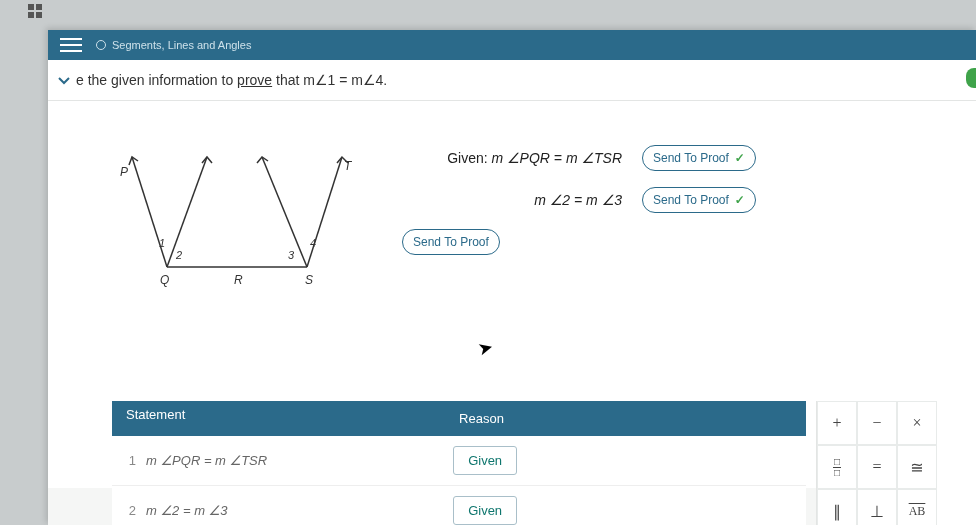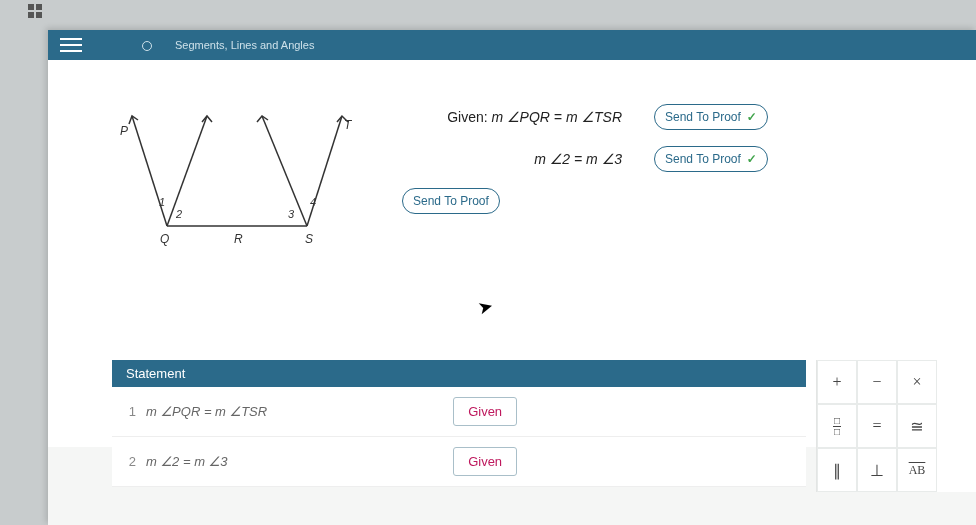--- a/index.html
+++ b/index.html
@@ -33,21 +33,21 @@
     align-items: center;
     padding: 8px 12px;
     gap: 14px;
   }
   .hamburger {
     display: flex; flex-direction: column; gap: 4px;
     width: 22px; cursor: pointer;
   }
   .hamburger span { height: 2px; background: #fff; }
   .header-text { font-size: 13px; }
-  .header-subtitle { font-size: 11px; color: #cde1ea; display:flex; align-items:flex-end; gap:23px;margin-left:46px;}
+  .header-subtitle { font-size: 11px; color: #cde1ea; display:flex; align-items:center; gap:6px;}
   .header-subtitle .circ { width:10px; height:10px; border:1.5px solid #cde1ea; border-radius:50%; display:inline-block;}
   .header-title { font-size: 14px; margin-top:2px;}
   .right-dot {
     position:absolute; right:0; top:38px; width:10px; height:20px;
     background:#3fa34a; border-radius:8px 0 0 8px;
   }
   .sub-bar {
     background:#fff;
     display:flex;
     align-items:center;
@@ -66,21 +66,21 @@
     background:#fff;
     padding: 36px 20px 0 64px;
     position:relative;
     height: calc(100% - 108px);
   }
   .top-row { display:flex; gap:30px; align-items:flex-start; }
   .diagram { width:260px; height:150px; position:relative; }
   .diagram svg { width:100%; height:100%; }
   .diag-label { position:absolute; font-size:12px; font-style:italic; color:#333; }
   .facts { flex:1; padding-top:8px;}
-  .fact-row { display:flex; align-items:center; gap:32px; margin-bottom:16px; font-size:14px; font-style:italic; color:#222;}
+  .fact-row { display:flex; align-items:center; gap:20px; margin-bottom:16px; font-size:14px; font-style:italic; color:#222;}
   .fact-row .txt { width:220px; text-align:right;}
   .angle { font-style: normal; }
   .send-btn {
     border:1px solid #2b6a8a; background:#fff; color:#2b6a8a;
     padding:5px 10px; border-radius:13px; font-size:12px; cursor:pointer;
     display:inline-flex; align-items:center; gap:6px;
     font-style:normal;
   }
   .check { color:#3fa34a; font-weight:bold; }
   .cursor-arrow{
@@ -98,21 +98,21 @@
   .th2 { flex:1; padding:10px 14px;}
   .table-row {
     display:flex; align-items:center; background:#fff;
     border-bottom:1px solid #eee; height:50px;
   }
   .num { width:24px; text-align:right; color:#888; font-size:13px; padding-left:6px;}
   .stmt { flex:1; padding:0 10px; font-size:13px; font-style:italic; color:#666;}
   .reason-cell { width:52%; padding:0 8px;}
   .reason-box {
     border:1px solid #a9bfc9; border-radius:3px; padding:6px 14px;
-    font-size:13px; color:#be185d; display:inline-block; cursor:pointer;
+    font-size:13px; color:#0f766e; display:inline-block; cursor:pointer;
   }
   .palette {
     position:absolute; right:0; top:300px;
     background:#fff; border-left:1px solid #e3e5e4;
     width:160px;
   }
   .palette-row { display:flex;}
   .pal-btn {
     width:40px; height:44px; border:0.5px solid #e8ebea;
     display:flex; align-items:center; justify-content:center;
@@ -142,20 +142,30 @@
         <span></span>
     </div>
     <div class="header-text">
       <div class="header-subtitle">
         <span class="circ"></span>
         <span>Segments, Lines and Angles</span>
       </div>
     </div>
   </div>
 
+  <div class="sub-bar">
+    <div class="chev">
+      <svg width="16" height="16" viewBox="0 0 16 16">
+          <path d="M3 6l5 5 5-5" fill="none" stroke="#2b6a8a" stroke-width="2"></path>
+        </svg>
+    </div>
+    <div class="instruction">
+      <span>e the given information to </span><span class="underline">prove</span><span> that m</span><span class="angle">∠</span><span>1 = m</span><span class="angle">∠</span><span>4.</span>
+    </div>
+  </div>
 
   <div class="content">
     <div class="top-row">
       <div class="diagram">
         <svg viewBox="0 0 260 150">
           <path d="M55 130 L20 20" stroke="#333" stroke-width="1.5" fill="none"></path>
           <path d="M55 130 L95 20" stroke="#333" stroke-width="1.5" fill="none"></path>
           <path d="M195 130 L150 20" stroke="#333" stroke-width="1.5" fill="none"></path>
           <path d="M195 130 L230 20" stroke="#333" stroke-width="1.5" fill="none"></path>
           <path d="M55 130 L195 130" stroke="#333" stroke-width="1.5" fill="none"></path>
@@ -196,20 +206,21 @@
             </button>
         </div>
       </div>
     </div>
 
     <div class="cursor-arrow">➤</div>
 
     <div class="table-area">
       <div class="table-head">
         <div class="th1">Statement</div>
+        <div class="th2">Reason</div>
       </div>
       <div class="table-row">
         <div class="num">1</div>
         <div class="stmt">m ∠PQR = m ∠TSR</div>
         <div class="reason-cell"><div class="reason-box">Given</div></div>
       </div>
       <div class="table-row">
         <div class="num">2</div>
         <div class="stmt">m ∠2 = m ∠3</div>
         <div class="reason-cell"><div class="reason-box">Given</div></div>

